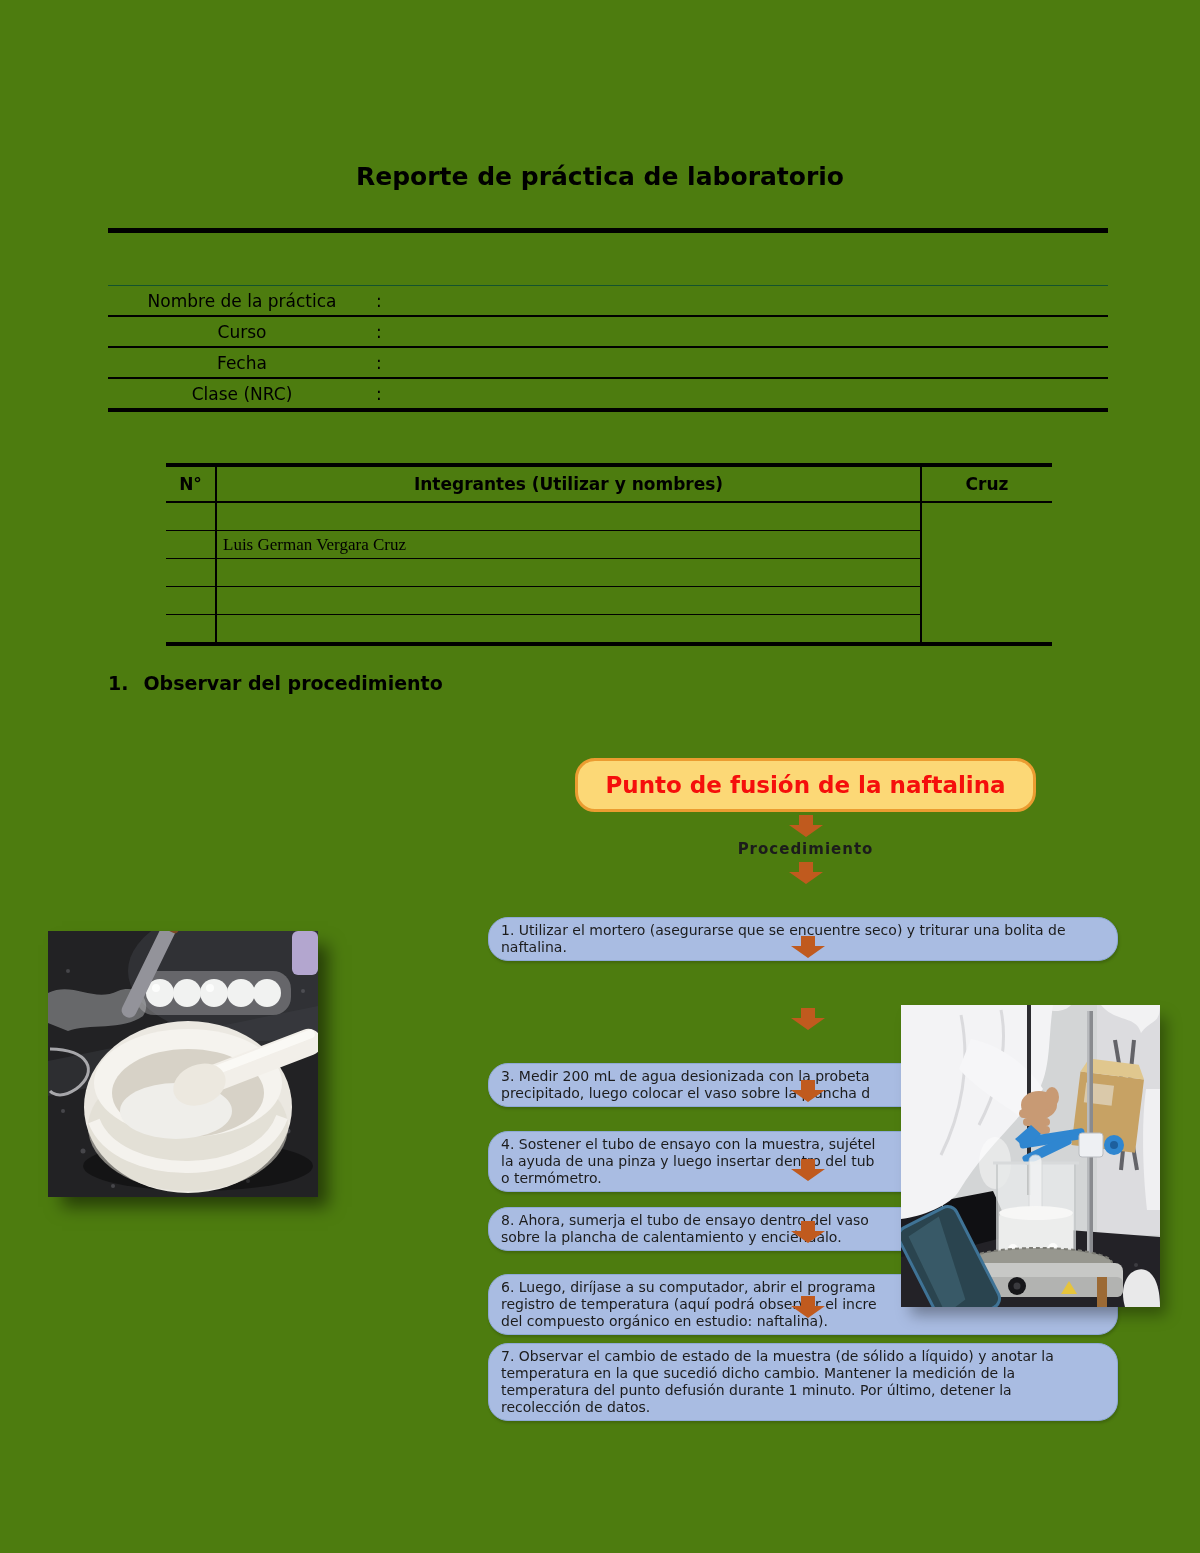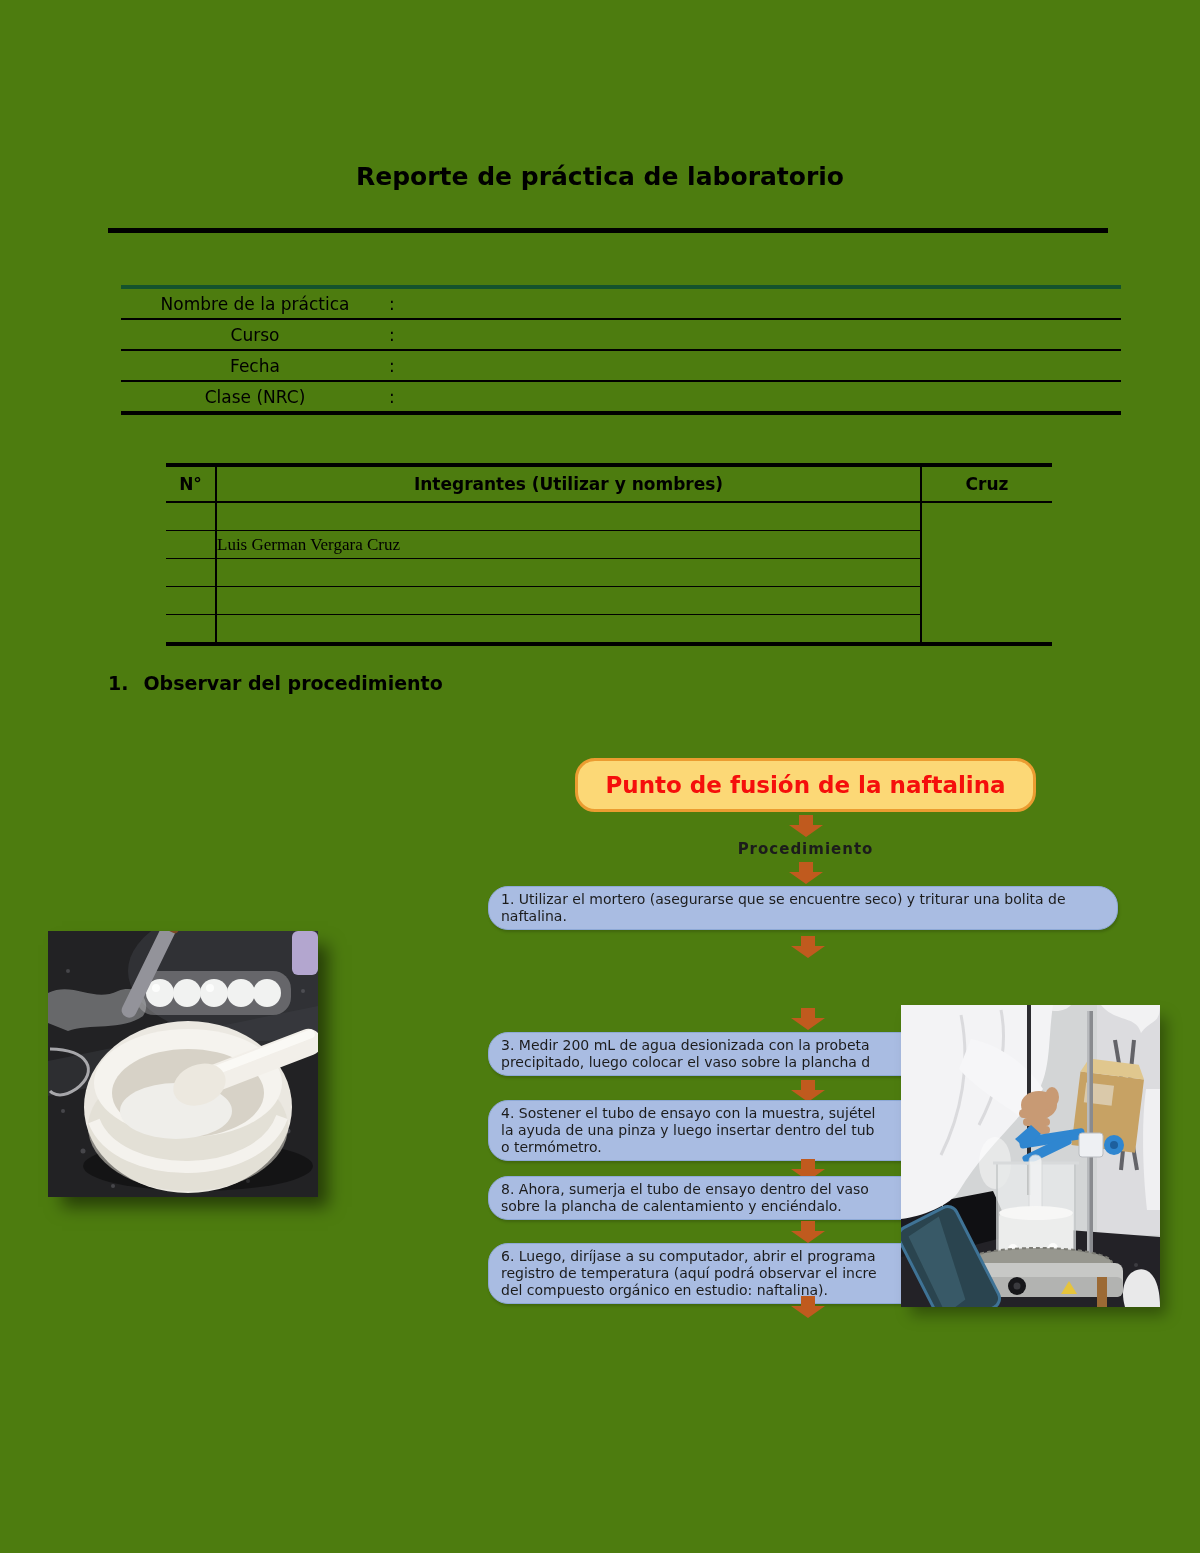--- a/index.html
+++ b/index.html
@@ -5,55 +5,55 @@
   html,body{margin:0;padding:0;background:#fff;}
   .page{position:relative;width:1200px;height:1553px;background:#4d7c0f;
         font-family:"DejaVu Sans",sans-serif;color:#000;overflow:hidden;}
   .abs{position:absolute;}
 
   
   .doc-title{top:162px;left:0;width:100%;text-align:center;font-size:25px;font-weight:bold;}
   .divider{left:108px;top:228px;width:1000px;height:5px;background:#000;}
 
   
-  .info-form{left:121px;top:285px;width:1000px;border-top:4px solid #14532d;border-bottom:4px solid #000;box-sizing:border-box;}
+  .info-form{left:108px;top:285px;width:1000px;border-top:1px solid #14532d;border-bottom:4px solid #000;box-sizing:border-box;}
   .info-row{display:flex;align-items:center;height:29px;border-bottom:2px solid #000;font-size:17px;}
   .info-row:last-child{border-bottom:none;}
   .info-label{width:268px;text-align:center;}
   .info-colon{width:16px;text-align:left;}
   .info-value{flex:1;height:100%;}
 
   
   .members{left:166px;top:463px;width:886px;border-top:4px solid #000;border-bottom:4px solid #000;box-sizing:border-box;}
   .m-header{display:flex;height:34px;border-bottom:2px solid #000;font-weight:bold;font-size:17px;}
   .m-h-number{width:51px;border-right:2px solid #000;display:flex;align-items:center;justify-content:center;box-sizing:border-box;}
   .m-h-members{flex:1;display:flex;align-items:center;justify-content:center;}
   .m-h-grade{width:132px;border-left:2px solid #000;display:flex;align-items:center;justify-content:center;box-sizing:border-box;}
   .m-body{display:flex;}
   .m-left{flex:1;}
   .m-row{display:flex;height:27px;border-bottom:1.5px solid #000;}
   .m-row:last-child{border-bottom:none;}
   .m-cell-number{width:51px;border-right:2px solid #000;box-sizing:border-box;}
-  .m-cell-name{flex:1;font-family:"Liberation Serif","DejaVu Serif",serif;font-size:17px;display:flex;align-items:center;padding-left:0;}
+  .m-cell-name{flex:1;font-family:"Liberation Serif","DejaVu Serif",serif;font-size:17px;display:flex;align-items:center;padding-left:6px;}
   .m-grade-cell{width:132px;border-left:2px solid #000;box-sizing:border-box;}
 
   
   .section-heading{left:108px;top:672px;font-size:19px;font-weight:bold;display:flex;gap:15px;}
 
   
   .fc-title{left:575px;top:758px;width:461px;height:54px;background:#fcd876;border:3px solid #eb9c31;border-radius:20px;
             display:flex;align-items:center;justify-content:center;font-size:23px;font-weight:bold;color:#f50f0c;box-sizing:border-box;}
   .fc-sub{left:575px;top:840px;width:461px;text-align:center;font-size:15px;font-weight:600;letter-spacing:1px;color:#1c1c1c;}
   .fc-arrow{width:36px;height:22px;}
   .a1{left:788px;top:815px;} .a2{left:788px;top:862px;}
   .a12{left:790px;top:936px;} .a23{left:790px;top:1008px;} .a34{left:790px;top:1080px;}
   .a45{left:790px;top:1159px;} .a56{left:790px;top:1221px;} .a67{left:790px;top:1296px;}
   .step{left:488px;width:630px;background:#a9bce2;border:1px solid #8ea9d6;border-radius:20px;padding:4px 12px;
         font-size:14px;line-height:17px;white-space:pre;overflow:hidden;box-sizing:border-box;color:#1c1c1c;
-        box-shadow:1px 2px 3px rgba(0,0,0,0.18);}
+        box-shadow:1px 2px 3px rgba(0,0,0,0.18);margin-top:31px;}
   .s1{top:886px;} .s2{top:960px;} .s3{top:1032px;} .s4{top:1100px;} .s5{top:1176px;} .s6{top:1243px;} .s7{top:1312px;}
 
   
   .photo{overflow:hidden;}
   .photo svg{display:block;width:100%;height:100%;}
   .photo-left{left:48px;top:931px;width:270px;height:266px;box-shadow:12px 12px 16px -2px rgba(0,0,0,0.5);z-index:4;}
   .photo-right{left:901px;top:1005px;width:259px;height:302px;box-shadow:8px 10px 14px -2px rgba(0,0,0,0.35);z-index:6;}
 </style>
 </head>
 <body>
@@ -157,20 +157,24 @@
 sobre la plancha de calentamiento y enciéndalo.</div>
   <svg class="abs fc-arrow a56" viewBox="0 0 36 22">
     <polygon points="11,0 25,0 25,10 35,10 18,22 1,10 11,10" fill="#c05a1e"></polygon>
     </svg>
   <div class="abs step s6">6. Luego, diríjase a su computador, abrir el programa
 registro de temperatura (aquí podrá observar el incre
 del compuesto orgánico en estudio: naftalina).</div>
   <svg class="abs fc-arrow a67" viewBox="0 0 36 22">
     <polygon points="11,0 25,0 25,10 35,10 18,22 1,10 11,10" fill="#c05a1e"></polygon>
     </svg>
+  <div class="abs step s7">7. Observar el cambio de estado de la muestra (de sólido a líquido) y anotar la
+temperatura en la que sucedió dicho cambio. Mantener la medición de la
+temperatura del punto defusión durante 1 minuto. Por último, detener la
+recolección de datos.</div>
 
   <div class="abs photo photo-left">
     <svg viewBox="0 0 270 266" preserveAspectRatio="none">
       <rect width="270" height="266" fill="#222224"></rect>
       <ellipse cx="210" cy="40" rx="130" ry="70" fill="#3c3e44" opacity="0.55"></ellipse>
       <polygon points="0,130 270,75 270,110 0,165" fill="#42444a" opacity="0.35"></polygon>
       <g fill="#6a6a70" opacity="0.5">
         <circle cx="20" cy="40" r="2"></circle>
           <circle cx="60" cy="140" r="2"></circle>
           <circle cx="35" cy="220" r="2.5"></circle>

